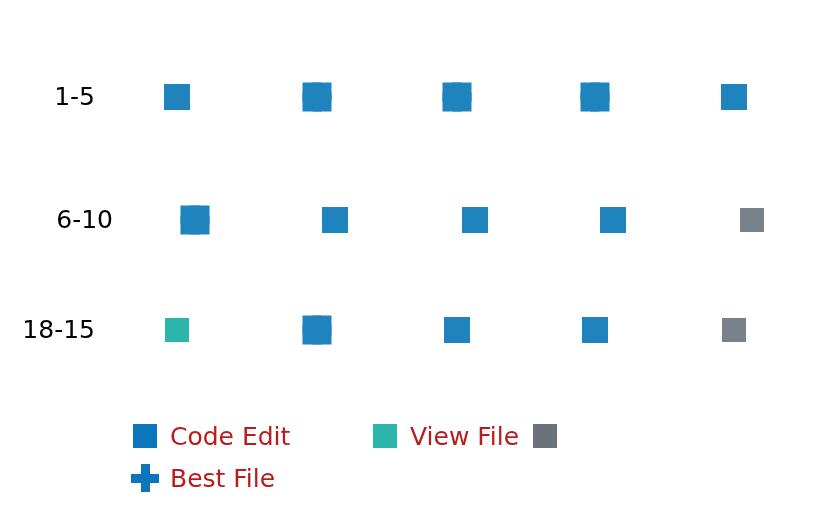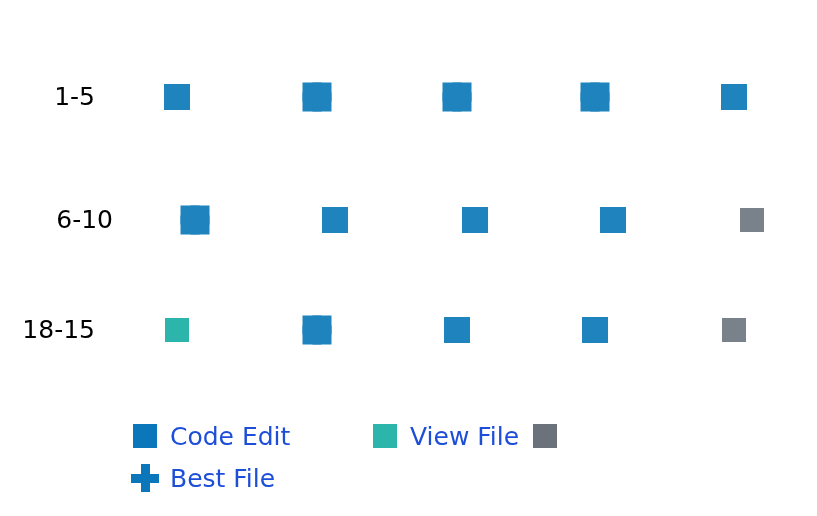--- a/index.html
+++ b/index.html
@@ -149,21 +149,21 @@
     top: 0;
     width: 9px;
     height: 28px;
     background: inherit;
   }
 
   .legend-label {
     margin-left: 13px;
     font-size: 25px;
     font-family: "DejaVu Sans", sans-serif;
-    color: #1d4ed8;
+    color: #b91c1c;
     line-height: 1;
   }
 </style>
 </head>
 <body>
 
 <div id="figure">
 
   <div id="plot-area">
 

